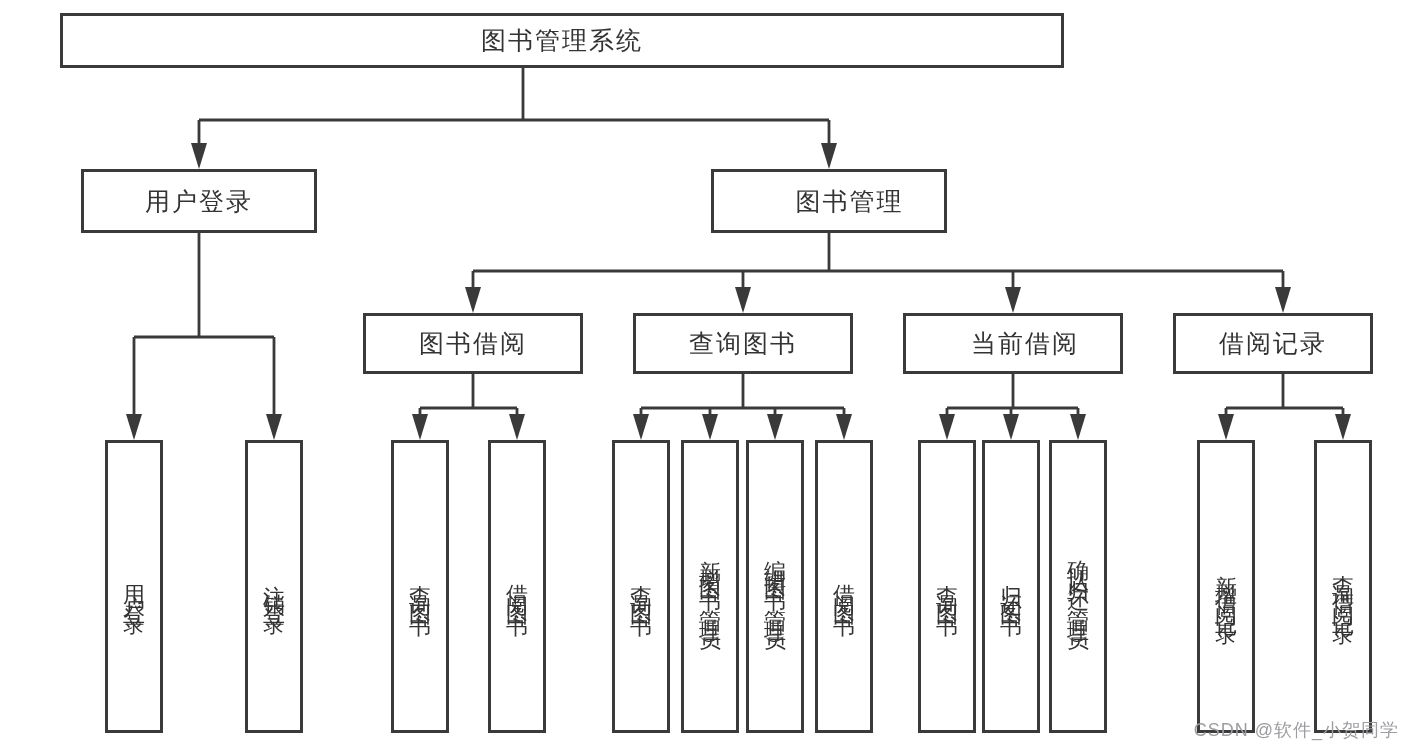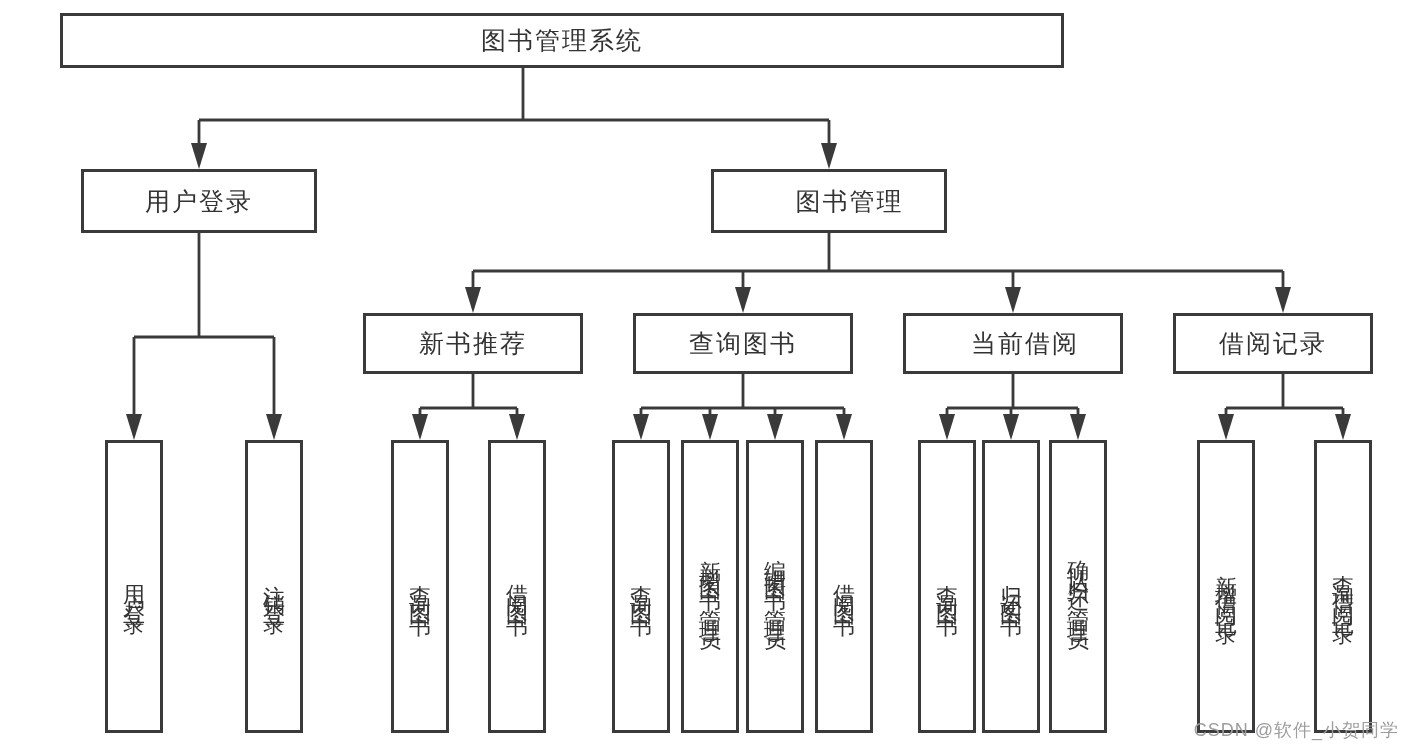--- a/index.html
+++ b/index.html
@@ -63,21 +63,21 @@
       <path d="M1226 440 L1218 414 L1234 414 Z"></path>
       <path d="M1343 440 L1335 414 L1351 414 Z"></path>
     </g>
   </svg>
 
   <div class="node hbox" style="left:20px;top:13px;width:1004px;height:55px;margin-left:40px;">图书管理系统</div>
 
   <div class="node hbox" style="left:81px;top:169px;width:236px;height:64px;">用户登录</div>
   <div class="node hbox" style="left:711px;top:169px;width:236px;height:64px;padding-left:41px;">图书管理</div>
 
-  <div class="node hbox" style="left:363px;top:313px;width:220px;height:61px;">新书推荐</div>
+  <div class="node hbox" style="left:363px;top:313px;width:220px;height:61px;">图书借阅</div>
   <div class="node hbox" style="left:633px;top:313px;width:220px;height:61px;">查询图书</div>
   <div class="node hbox" style="left:903px;top:313px;width:220px;height:61px;padding-left:24px;">当前借阅</div>
   <div class="node hbox" style="left:1173px;top:313px;width:200px;height:61px;">借阅记录</div>
 
   <div class="node vbox" style="left:105px;top:440px;width:58px;height:293px;">用户登录</div>
   <div class="node vbox" style="left:245px;top:440px;width:58px;height:293px;">注销登录</div>
 
   <div class="node vbox" style="left:391px;top:440px;width:58px;height:293px;">查询图书</div>
   <div class="node vbox" style="left:488px;top:440px;width:58px;height:293px;">借阅图书</div>
 

